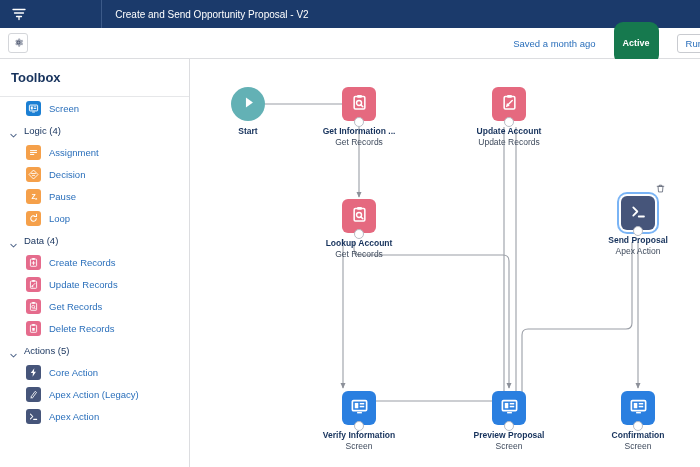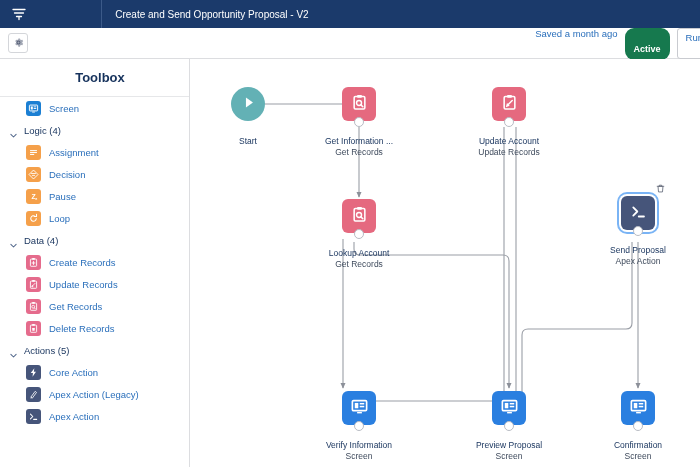--- a/index.html
+++ b/index.html
@@ -35,38 +35,38 @@
     background: #ffffff; border-bottom: 1px solid #dcdde0;
     display: flex; align-items: center;
   }
   .gear-btn {
     margin-left: 8px; width: 20px; height: 20px;
     border: 1px solid #d4d6da; border-radius: 3px; background: #fff;
     display: flex; align-items: center; justify-content: center;
     cursor: pointer;
   }
   .toolbar-right {
-    margin-left: auto; display: flex; gap: 7px;
+    margin-left: auto; display: flex; align-items: center; gap: 18px;
     padding-right: 0px; height: 31px;
   }
   .saved-text { color: #2a6fbb; font-size: 9.5px; white-space: nowrap; }
   .status-badge {
     background: #16794e; color: #fff; font-size: 9px; font-weight: bold;
     border-radius: 9px; padding: 16px 9px; white-space: nowrap;
   }
   .run-btn {
     border: 1px solid #c9cbd0; border-radius: 3px; background: #fff;
     color: #2a6fbb; font-size: 9.5px; padding: 3px 8px;
     white-space: nowrap; cursor: pointer; margin-right: -12px;
   }
 
   
   .sidebar {
     position: absolute; top: 59px; left: 0; width: 190px; height: 408px;
-    background: #ffffff; border-right: 1px solid #dcdde0; overflow: hidden; text-align: center;
+    background: #ffffff; border-right: 1px solid #dcdde0; overflow: hidden;
   }
   .toolbox-title {
     font-size: 13px; color: #16325c; font-weight: bold;
     padding: 11px 0 11px 11px; border-bottom: 1px solid #e6e7e9;
   }
   .tabs { display: flex; border-bottom: 1px solid #e6e7e9; height: 25px; }
   .tab {
     font-size: 9.5px; color: #5a6270; padding: 0 10px;
     display: flex; align-items: center; cursor: pointer; position: relative;
   }
@@ -100,22 +100,22 @@
   .node { position: absolute; text-align: center; }
   .node-box {
     width: 34px; height: 34px; border-radius: 6px; margin: 0 auto;
     display: flex; align-items: center; justify-content: center;
     position: relative;
   }
   .node-box.selected {
     box-shadow: 0 0 0 2px #ffffff, 0 0 0 4px #7ab4f5;
   }
   .node-label {
-    font-size: 8.5px; font-weight: normal; color: #16325c;
-    margin-top: 15px; white-space: nowrap;
+    font-size: 8.5px; font-weight: bold; color: #16325c;
+    margin-top: 5px; white-space: nowrap;
   }
   .node-sub {
     font-size: 8.5px; color: #3e4a5c; margin-top: 1px; white-space: nowrap;
   }
   .start-circle {
     width: 34px; height: 34px; border-radius: 50%; background: #63b1b5;
     margin: 0 auto; display: flex; align-items: center; justify-content: center;
   }
   .port {
     position: absolute; bottom: -6px; left: 50%; margin-left: -5px;

